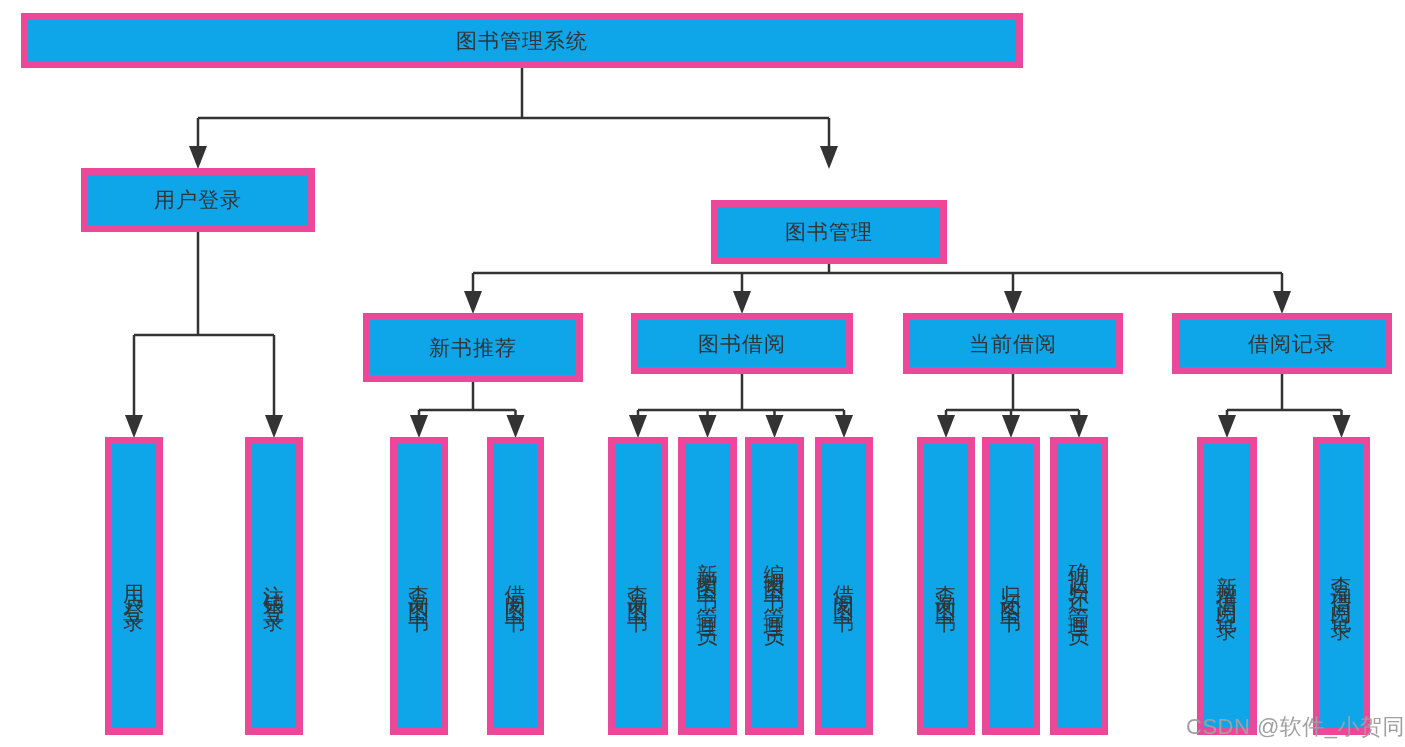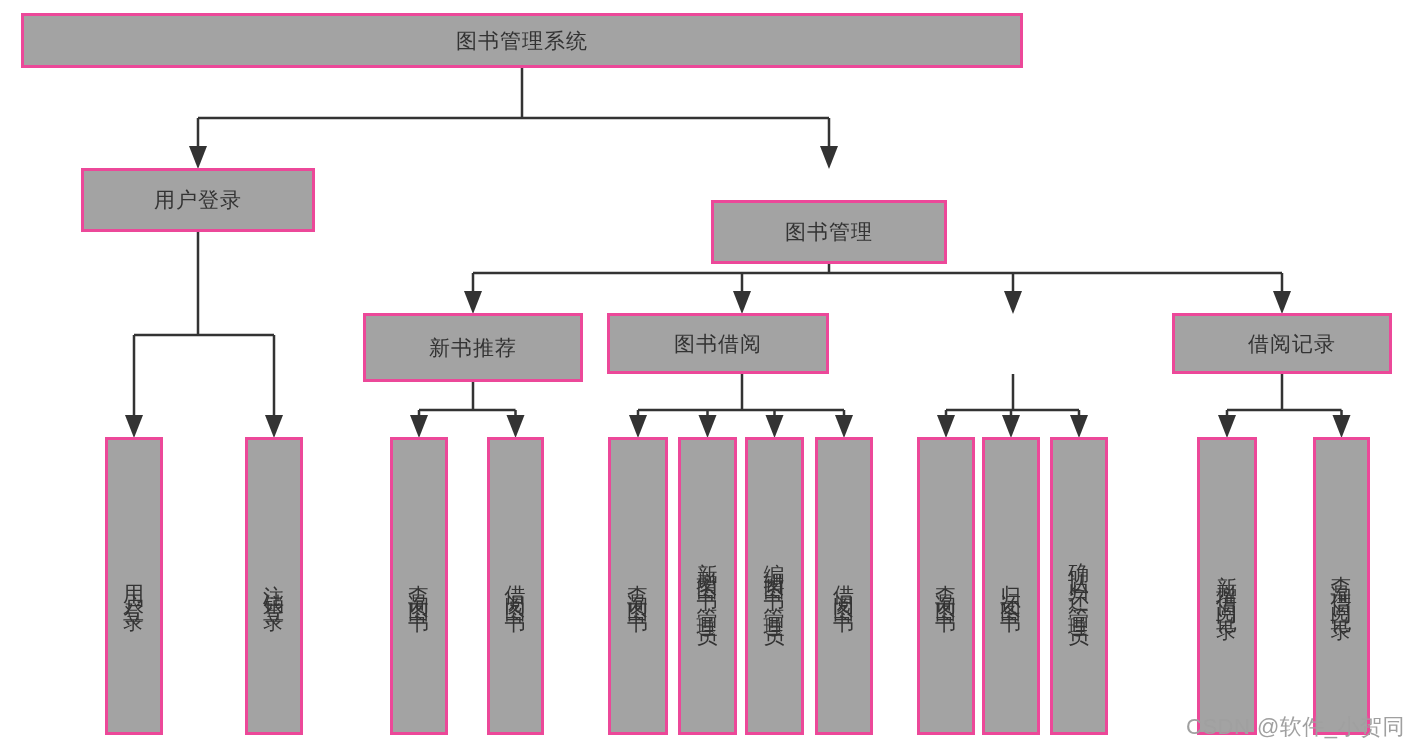--- a/index.html
+++ b/index.html
@@ -8,22 +8,22 @@
     width:1405px;height:747px;
     background:#ffffff;
     font-family:"Liberation Sans",sans-serif;
     overflow:hidden;
   }
   #connectors{position:absolute;left:0;top:0;z-index:1;}
   #nodes-layer{position:absolute;left:0;top:0;width:100%;height:100%;z-index:2;}
   .node{
     position:absolute;
     box-sizing:border-box;
-    border:3px solid #ec4899;
-    background:#a3a3a3;
+    border:7px solid #ec4899;
+    background:#0ea5e9;
     display:flex;
     align-items:center;
     justify-content:center;
     color:#333333;
   }
   .node.h .label{
     font-size:21px;
     letter-spacing:1px;
     white-space:nowrap;
   }
@@ -76,22 +76,25 @@
       </div>
       <div class="node h" style="left: 81px; top: 168px; width: 234px; height: 64px;">
         <span class="label">用户登录</span>
       </div>
       <div class="node h" style="left: 711px; top: 168px; width: 236px; height: 64px; margin-top: 32px;">
         <span class="label">图书管理</span>
       </div>
       <div class="node h" style="left: 363px; top: 313px; width: 220px; height: 69px;">
         <span class="label">新书推荐</span>
       </div>
-      <div class="node h" style="left: 607px; top: 313px; width: 222px; height: 61px;">
+      <div class="node h" style="left: 631px; top: 313px; width: 222px; height: 61px;">
         <span class="label">图书借阅</span>
+      </div>
+      <div class="node h" style="left: 903px; top: 313px; width: 220px; height: 61px;">
+        <span class="label">当前借阅</span>
       </div>
       <div class="node h" style="left: 1172px; top: 313px; width: 220px; height: 61px; padding-left: 20px;">
         <span class="label">借阅记录</span>
       </div>
       <div class="node v" style="left: 105px; top: 437px; width: 58px; height: 298px;">
         <span class="label">用户登录</span>
       </div>
       <div class="node v" style="left: 245px; top: 437px; width: 58px; height: 298px;">
         <span class="label">注销登录</span>
       </div>

